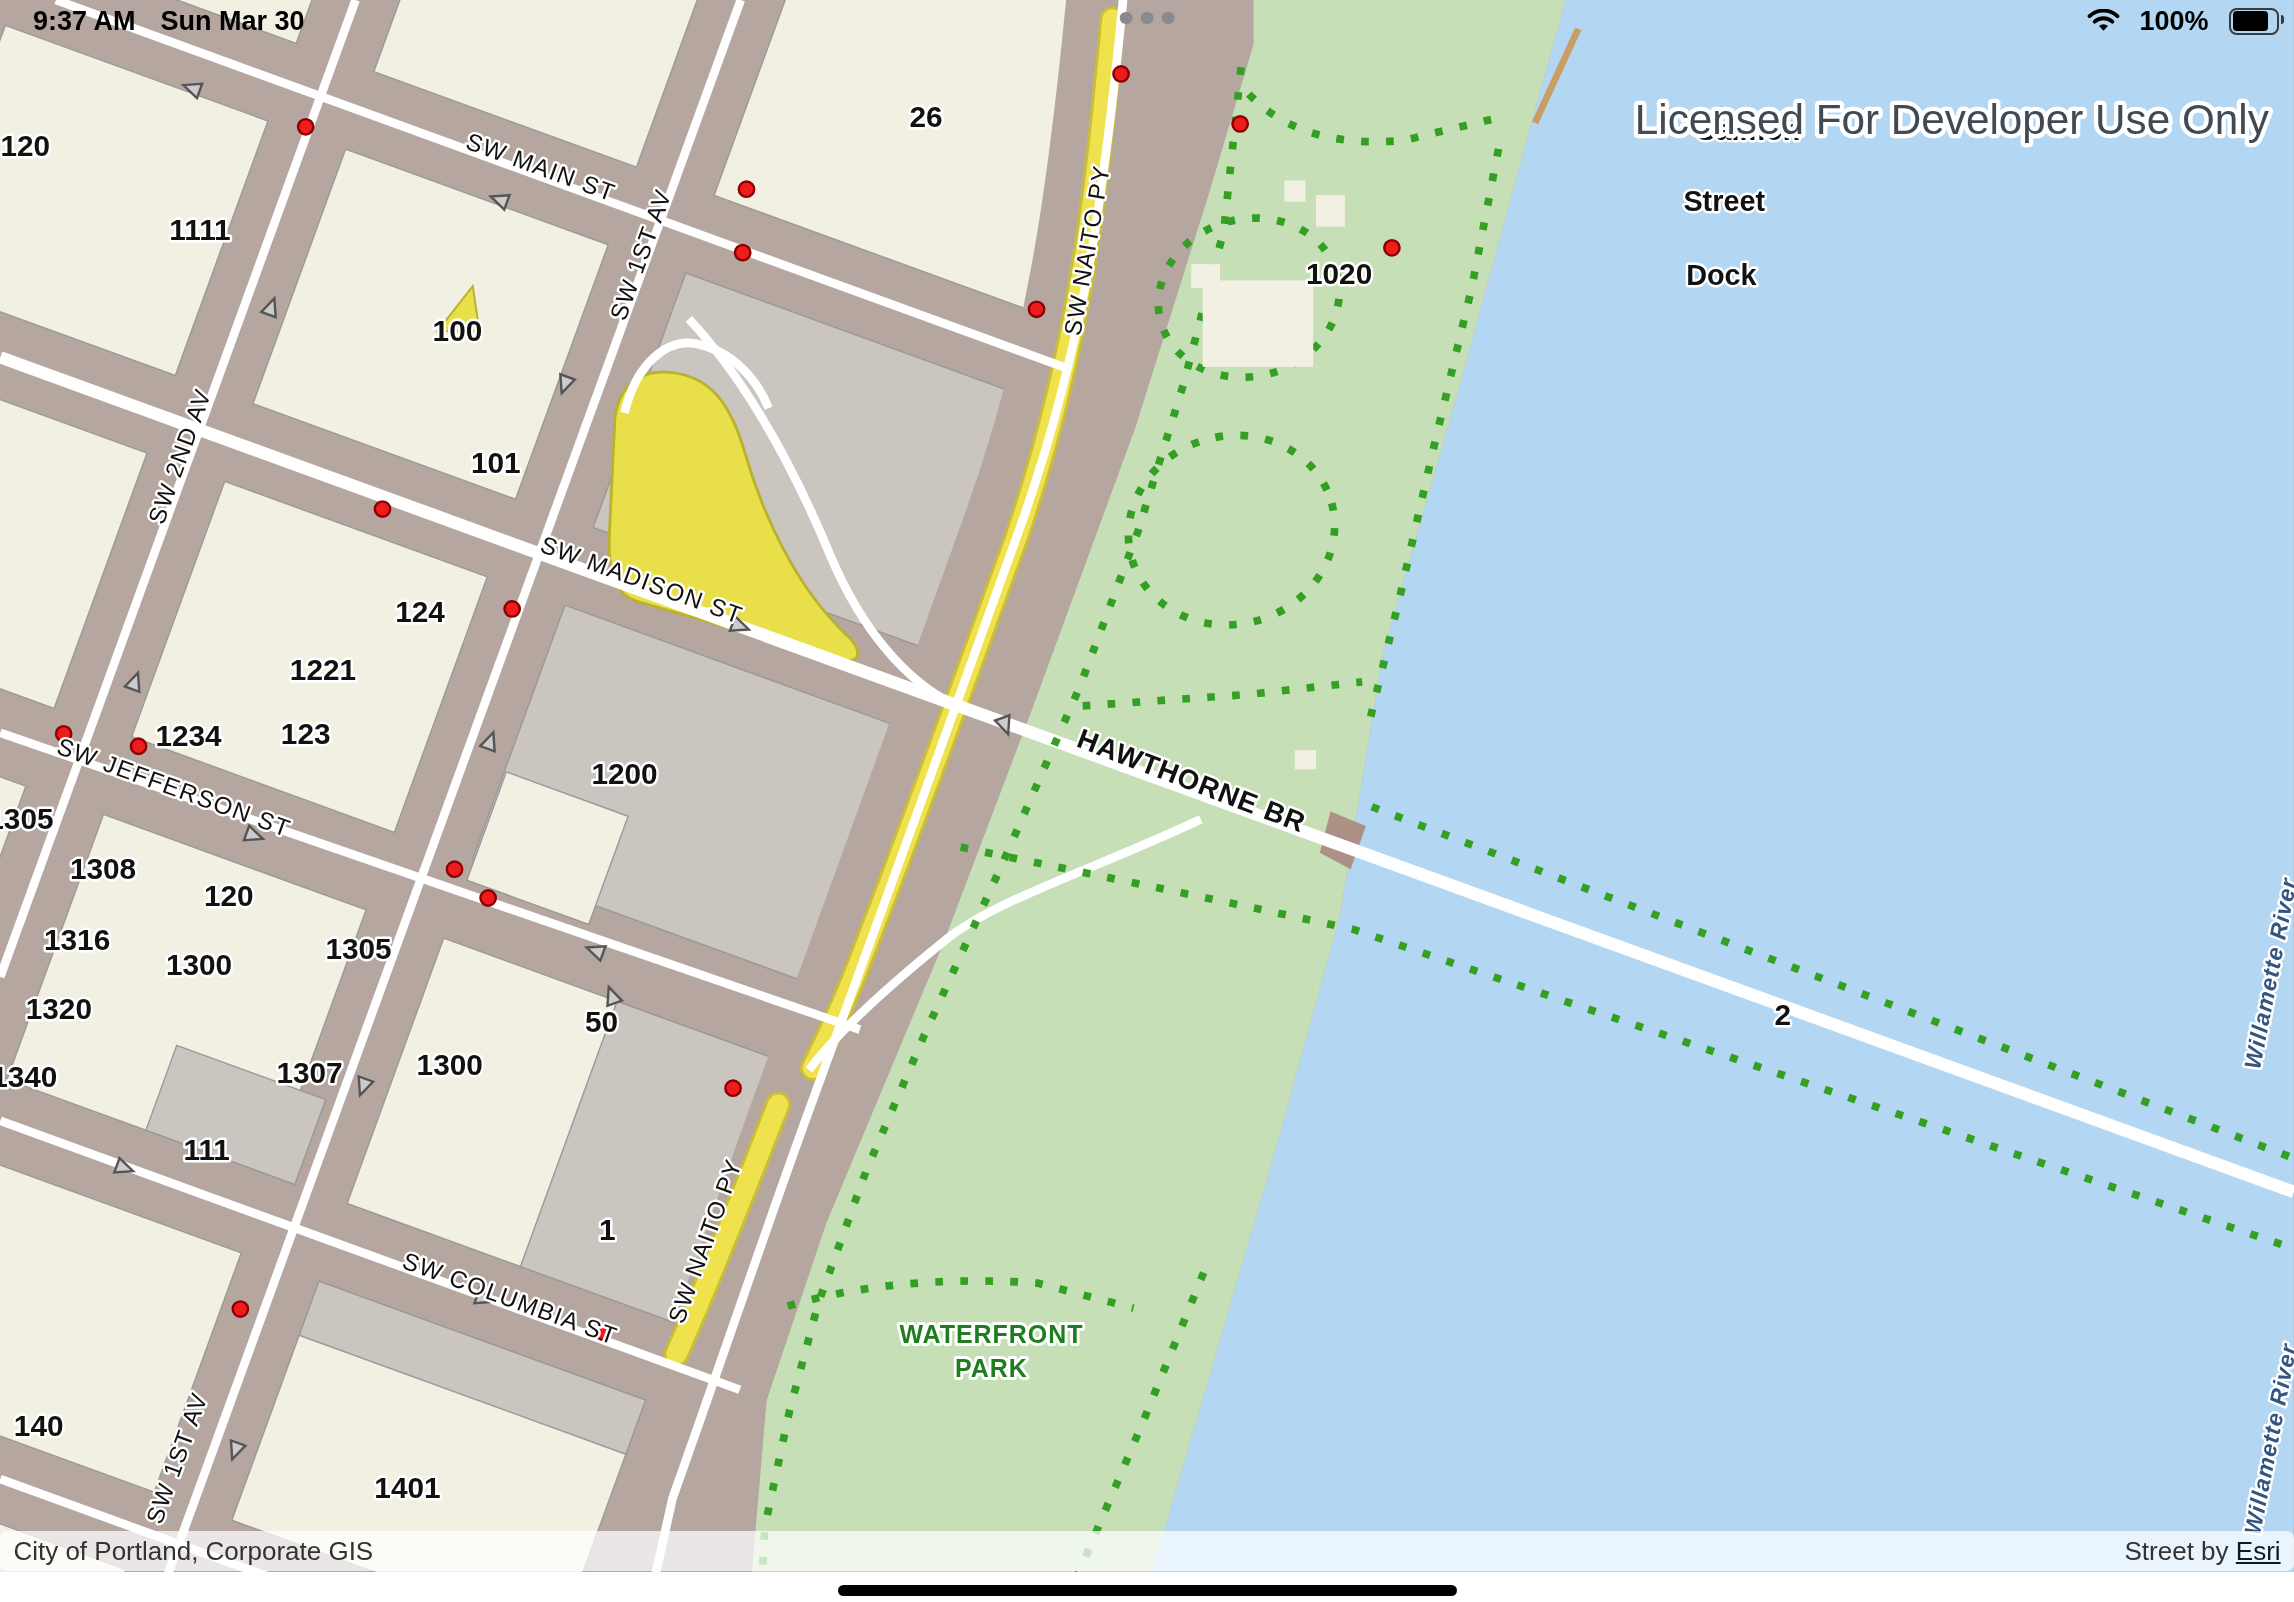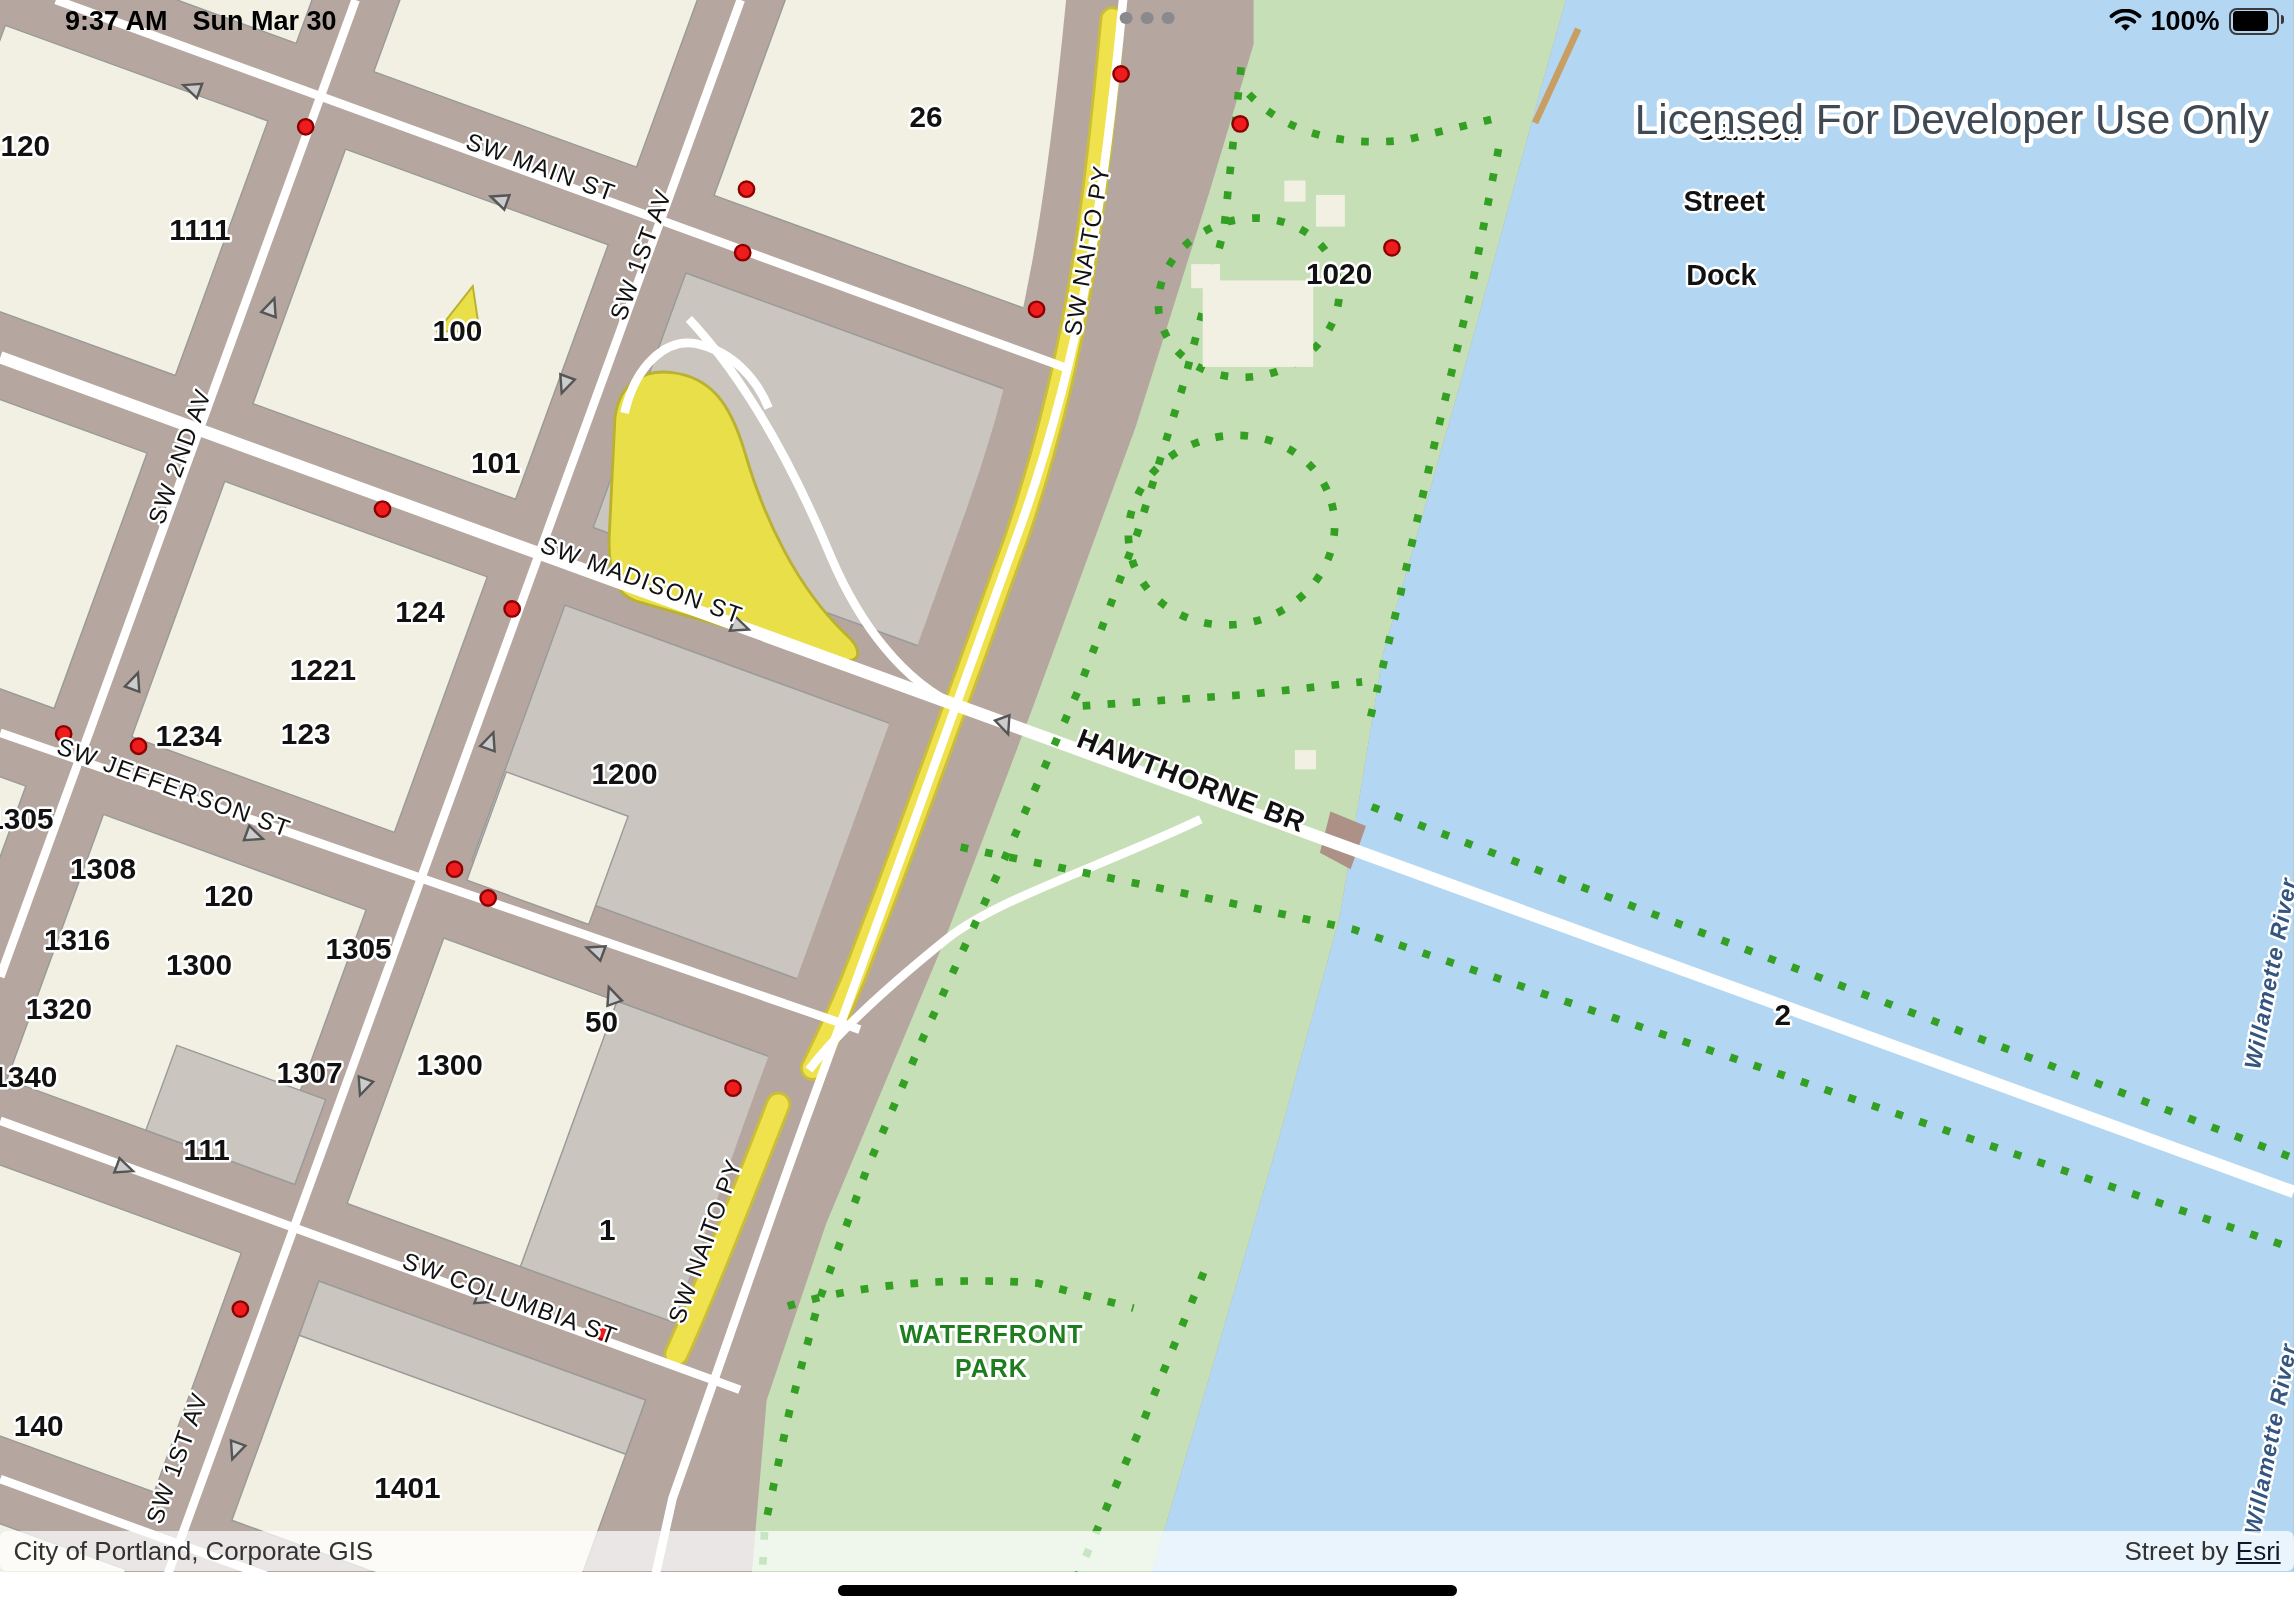--- a/index.html
+++ b/index.html
@@ -3,24 +3,24 @@
 <meta charset="utf-8">
 <style>
   html,body{margin:0;padding:0;background:#000;}
   .screen{position:relative;width:2294px;height:1602px;overflow:hidden;
           font-family:"Liberation Sans",sans-serif;background:#b5a7a0;}
   #map-canvas{position:absolute;left:0;top:0;width:2294px;height:1602px;display:block;}
   
   .statusbar{position:absolute;left:0;top:0;width:2294px;height:42px;z-index:40;
              display:flex;align-items:center;justify-content:space-between;
              font-size:27px;font-weight:700;color:#000;pointer-events:none;}
-  .sb-left{display:flex;gap:25px;padding-left:33px;margin-left:32px;}
+  .sb-left{display:flex;gap:25px;padding-left:33px;}
   .sb-center{position:absolute;left:50%;top:11.5px;transform:translateX(-50%);display:flex;gap:8.6px;}
   .sb-center i{width:12.5px;height:12.5px;border-radius:50%;background:#8a8a8e;display:block;}
-  .sb-right{display:flex;align-items:center;gap:9px;padding-right:15.4px;}
+  .sb-right{display:flex;align-items:center;gap:20px;padding-right:15.4px;}
   .battery{position:relative;width:46px;height:23px;border:2.9px solid #3a3a3c;border-radius:7.7px;}
   .battery .lvl{position:absolute;left:1.9px;top:1.9px;bottom:1.9px;width:35px;background:#000;border-radius:3.8px;}
   .battery .nub{position:absolute;right:-7.7px;top:5.8px;width:3.8px;height:8.6px;background:#3a3a3c;border-radius:0 2.9px 2.9px 0;}
   
   .attrib{position:absolute;left:0;top:1531px;width:2294px;height:40px;z-index:30;
           background:rgba(255,255,255,0.72);display:flex;align-items:center;
           justify-content:space-between;font-size:26px;color:#323232;border-radius:7px;}
   .attrib .l{padding-left:13.4px;}
   .attrib .r{padding-right:13.4px;}
   .attrib a{color:#0f172a;text-decoration:underline;}

